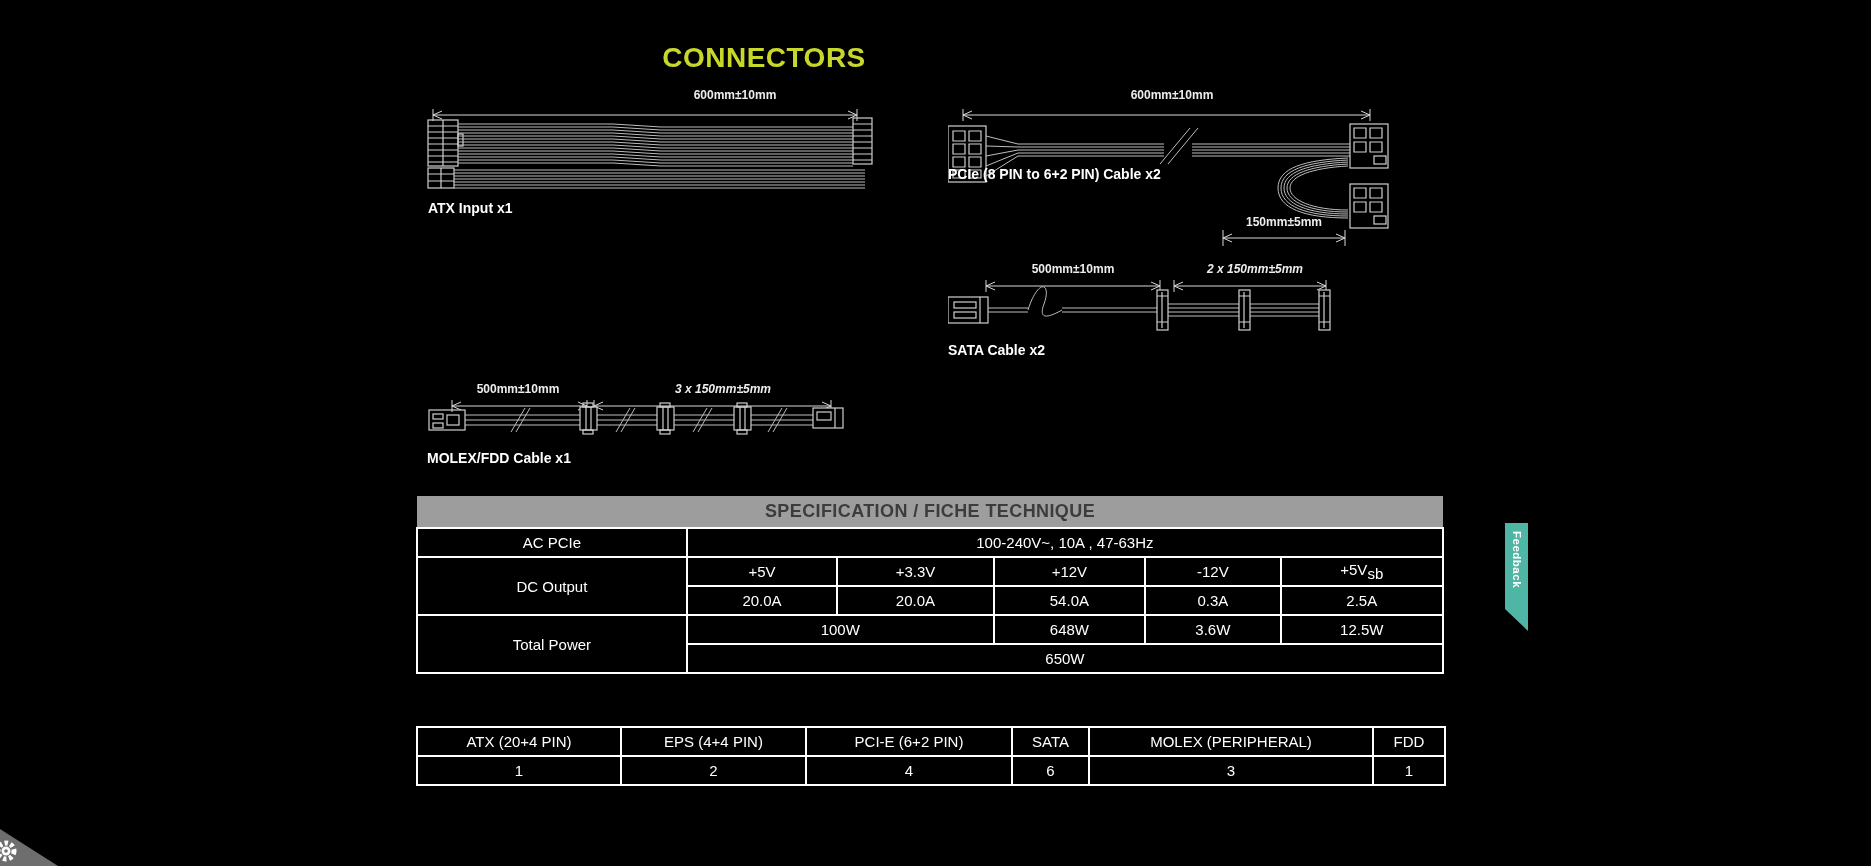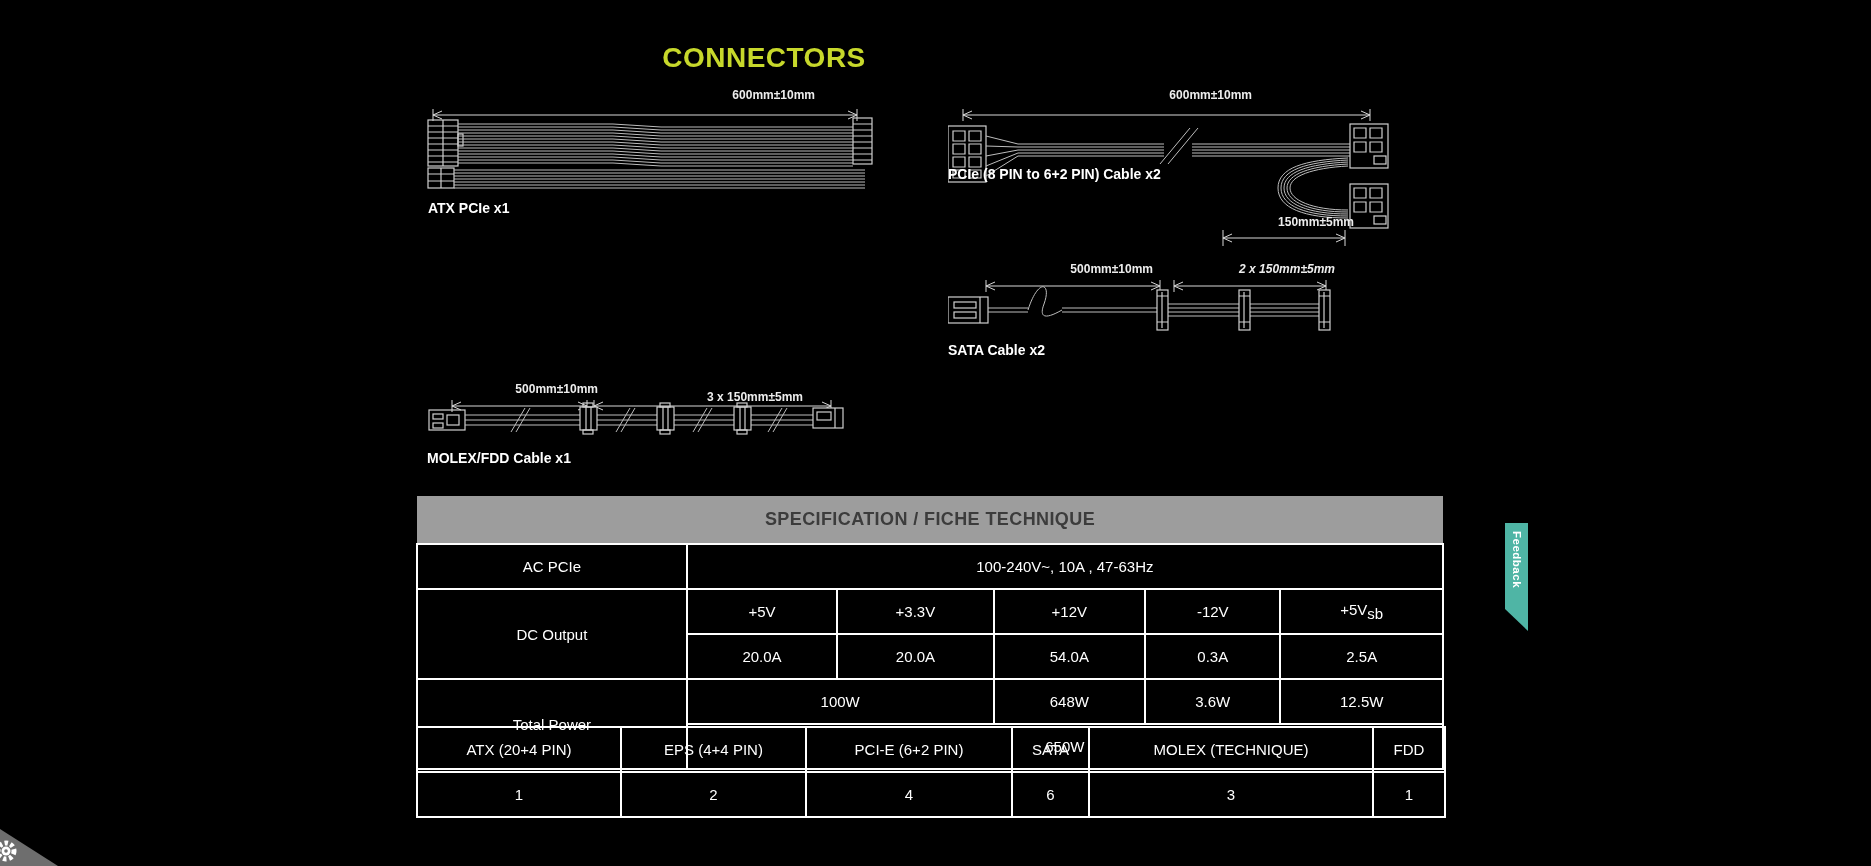--- a/index.html
+++ b/index.html
@@ -2,31 +2,31 @@
 <html><head>
 <meta charset="utf-8">
 <style>
   html,body{margin:0;padding:0;background:#000;}
   .stage{position:relative;width:1528px;height:866px;background:#000;overflow:hidden;
          font-family:"Liberation Sans", sans-serif;}
   .page-title{position:absolute;left:0;top:42px;width:100%;text-align:center;
               color:#c7d82b;font-size:28px;font-weight:bold;letter-spacing:.5px;}
   .cable{position:absolute;}
   .cable svg{position:absolute;left:0;top:0;}
-  .dim-label{position:absolute;width:160px;text-align:right;color:#ededed;
+  .dim-label{position:absolute;width:160px;text-align:center;color:#ededed;
              font-size:12px;font-weight:600;white-space:nowrap;}
   .cable-label{position:absolute;color:#fff;font-size:14px;font-weight:bold;white-space:nowrap;}
   .wire{stroke:#bdbdbd;stroke-width:1;fill:none;}
   .conn{stroke:#cfcfcf;stroke-width:1.2;fill:none;}
   .connfill{stroke:#cfcfcf;stroke-width:1.2;fill:#000;}
   .patch{fill:#000;stroke:none;}
   .dim{stroke:#d8d8d8;stroke-width:1;fill:none;}
   table{border-collapse:collapse;table-layout:fixed;position:absolute;color:#fff;
         text-align:center;font-size:15px;}
-  td{border:2px solid #fff;padding:8px;height:27px;}
+  td{border:2px solid #fff;padding:0;height:27px;}
   td.hdr{border:none;background:#9d9d9d;color:#3c3c3c;font-weight:bold;
          font-size:18px;letter-spacing:.4px;height:31px;}
   .spec-table{left:416px;top:496px;width:1028px;}
   .conn-table{left:416px;top:726px;width:1028px;}
   sub{font-size:15px;}
   .feedback-tab{position:absolute;right:0;top:523px;width:23px;height:108px;background:#4fb5a5;
       clip-path:polygon(0 0,100% 0,100% 100%,0 calc(100% - 22px));cursor:pointer;}
   .feedback-tab span{position:absolute;top:8px;left:50%;transform:translateX(-50%);
       writing-mode:vertical-rl;color:#fff;font-weight:bold;font-size:11.5px;letter-spacing:.5px;}
   .corner-flap{position:absolute;left:0;bottom:0;width:58px;height:37px;background:#6e6e6e;
@@ -49,21 +49,21 @@
       <rect class="conn" x="1" y="80" width="26" height="20"></rect>
       <path class="conn" d="M1 86h26M1 93h26M14 80v20"></path>
       <rect class="conn" x="426" y="30" width="19" height="46"></rect>
       <path class="conn" d="M426 36h19M426 42h19M426 48h19M426 54h19M426 60h19M426 66h19M426 72h19"></path>
       <path class="wire" d="M31 36H186M31 39H186M31 42H186M31 45H186M31 48H186M31 51H186M31 54H186M31 57H186M31 60H186M31 63H186M31 66H186M31 69H186M31 72H186M31 75H186"></path>
       <path class="wire" d="M186 36L234 39M186 39L234 42M186 42L234 45M186 45L234 48M186 48L234 51M186 51L234 54M186 54L234 57M186 57L234 60M186 60L234 63M186 63L234 66M186 66L234 69M186 69L234 72M186 72L234 75M186 75L234 78"></path>
       <path class="wire" d="M234 39H426M234 42H426M234 45H426M234 48H426M234 51H426M234 54H426M234 57H426M234 60H426M234 63H426M234 66H426M234 69H426M234 72H426M234 75H426M234 78H426"></path>
       <path class="wire" d="M27 82H438M27 85H438M27 88H438M27 91H438M27 94H438M27 97H438M27 100H438"></path>
     </svg>
     <div class="dim-label" style="left:228px;top:0;">600mm±10mm</div>
-    <div class="cable-label" style="left:1px;top:112px;">ATX PCIe x1</div>
+    <div class="cable-label" style="left:1px;top:112px;">ATX Input x1</div>
   </div>
 
   <div class="cable" style="left:948px;top:88px;width:442px;height:160px;">
     <svg width="442" height="160">
       <path class="dim" d="M15 27H422 M15 21V33 M422 21V33 M15 27l9 -4 M15 27l9 4 M422 27l-9 -4 M422 27l-9 4"></path>
       <rect class="conn" x="0" y="38" width="38" height="56"></rect>
       <path class="conn" d="M5 43h12v10h-12zM21 43h12v10h-12zM5 56h12v10h-12zM21 56h12v10h-12zM5 69h12v10h-12zM21 69h12v10h-12zM5 82h12v8h-12zM21 82h12v8h-12z"></path>
       <path class="wire" d="M38 48L70 56M38 58L70 59M38 68L70 62M38 78L70 65M38 88L70 68"></path>
       <path class="wire" d="M70 56H216M70 59H216M70 62H216M70 65H216M70 68H216"></path>
       <path class="wire" d="M212 76L242 40M220 76L250 40"></path>
@@ -127,21 +127,21 @@
       <rect class="conn" x="233" y="48" width="10" height="4"></rect>
       <rect class="connfill" x="307" y="25" width="17" height="23"></rect>
       <path class="conn" d="M313 25v23M318 25v23"></path>
       <rect class="conn" x="310" y="21" width="10" height="4"></rect>
       <rect class="conn" x="310" y="48" width="10" height="4"></rect>
       <rect class="connfill" x="386" y="26" width="30" height="20"></rect>
       <rect class="conn" x="390" y="30" width="14" height="8"></rect>
       <path class="conn" d="M408 26v20"></path>
     </svg>
     <div class="dim-label" style="left:11px;top:0;">500mm±10mm</div>
-    <div class="dim-label" style="left:216px;top:8px;">3 x 150mm±5mm</div>
+    <div class="dim-label" style="left:216px;top:0;font-style:italic;">3 x 150mm±5mm</div>
     <div class="cable-label" style="left:0;top:68px;">MOLEX/FDD Cable x1</div>
   </div>
 
   <table class="spec-table">
     <colgroup>
       <col style="width:269px">
         <col style="width:150px">
         <col style="width:156px">
       <col style="width:151px">
         <col style="width:135px">
@@ -191,21 +191,21 @@
       <col style="width:77px">
         <col style="width:284px">
         <col style="width:72px">
     </colgroup>
     <tbody>
     <tr>
       <td>ATX (20+4 PIN)</td>
       <td>EPS (4+4 PIN)</td>
       <td>PCI-E (6+2 PIN)</td>
       <td>SATA</td>
-      <td>MOLEX (TECHNIQUE)</td>
+      <td>MOLEX (PERIPHERAL)</td>
       <td>FDD</td>
     </tr>
     <tr>
       <td>1</td>
       <td>2</td>
       <td>4</td>
       <td>6</td>
       <td>3</td>
       <td>1</td>
     </tr>

